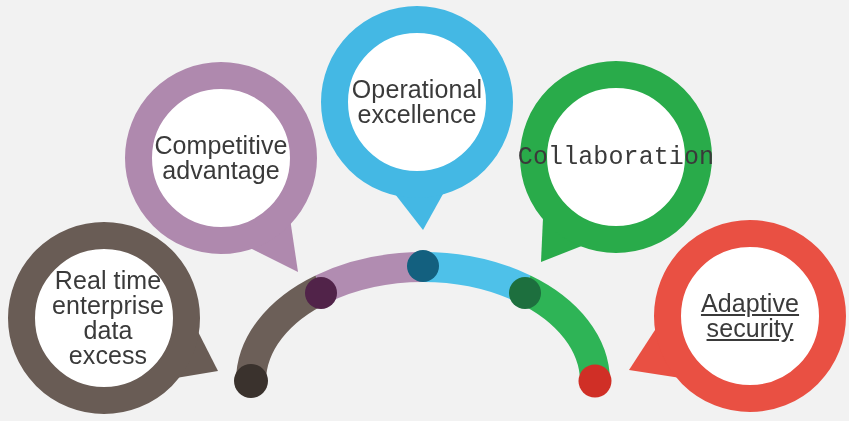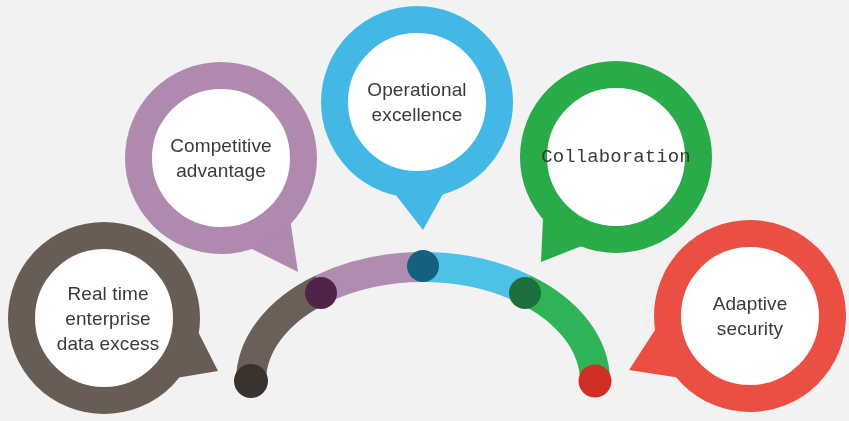--- a/index.html
+++ b/index.html
@@ -10,29 +10,29 @@
     overflow: hidden;
     font-family: "Liberation Sans", sans-serif;
   }
   .canvas svg { position: absolute; left: 0; top: 0; }
   .label {
     position: absolute;
     display: flex;
     align-items: center;
     justify-content: center;
     text-align: center;
-    font-size: 19px;
+    font-size: 25px;
     line-height: 25px;
     letter-spacing: 0.1px;
   }
   .label-1 { left: 53px;  top: 248px; width: 110px; height: 140px; }
   .label-2 { left: 161px; top: 88px;  width: 120px; height: 140px; }
   .label-3 { left: 357px; top: 32px;  width: 120px; height: 140px; }
   .label-4 { left: 546px; top: 87px;  width: 140px; height: 140px; font-family: Liberation Mono, monospace; }
-  .label-5 { left: 690px; top: 246px; width: 120px; height: 140px; }
+  .label-5 { left: 690px; top: 246px; width: 120px; height: 140px; text-decoration: underline; }
 </style>
 </head>
 <body>
 
 <div class="canvas">
 
   <svg width="849" height="421" viewBox="0 0 849 421">
 
     <rect x="0" y="0" width="849" height="421" fill="#f2f2f2"></rect>
 

